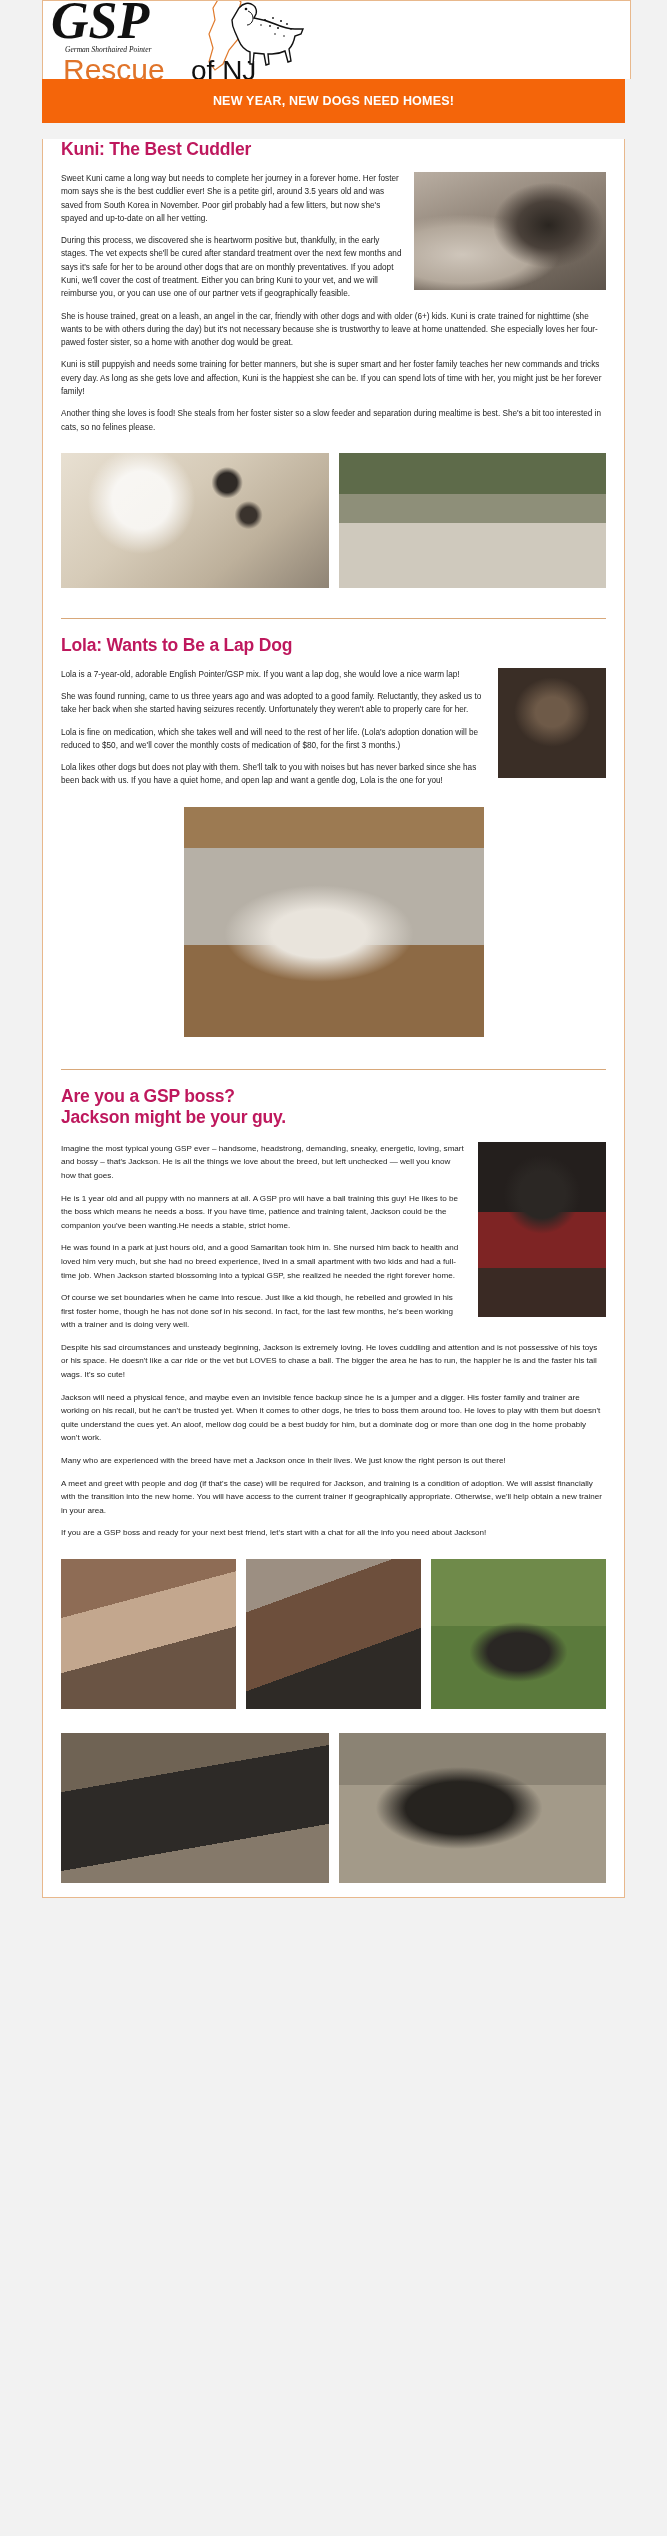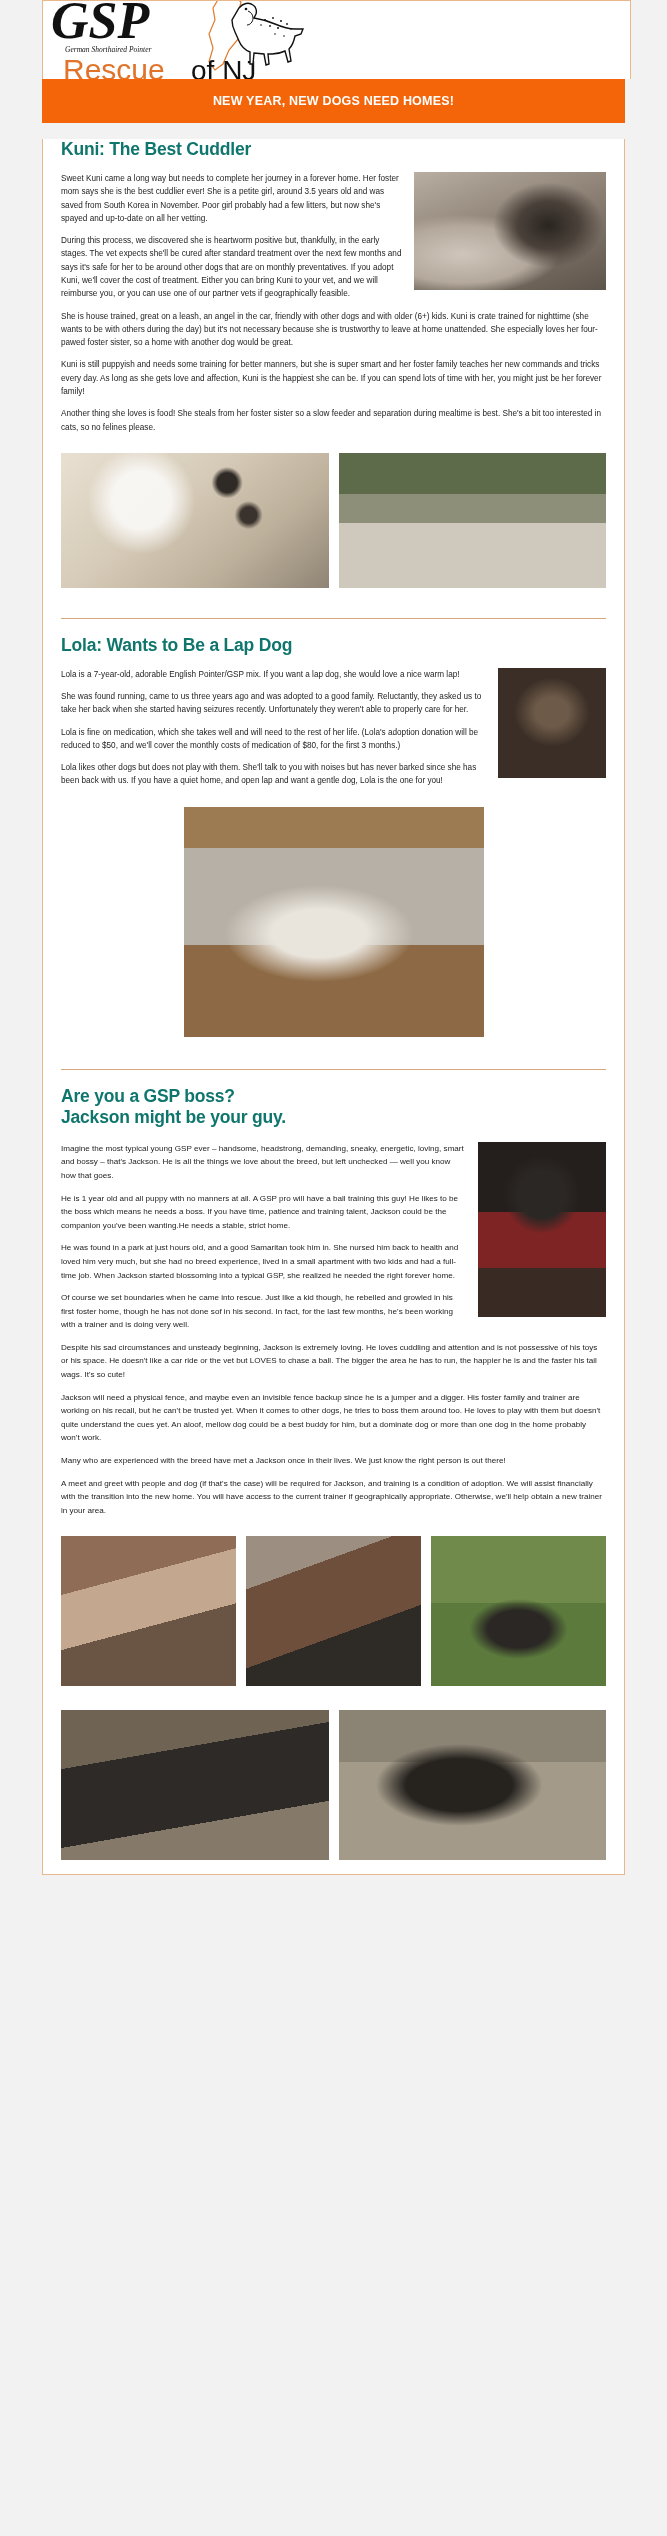--- a/index.html
+++ b/index.html
@@ -61,21 +61,21 @@
     border-left: 1px solid #e8b88c;
     border-right: 1px solid #e8b88c;
     border-bottom: 1px solid #e8b88c;
     padding: 0 0 0 0;
   }
   .inner { padding: 0 18px; }
 
   h2.section-title {
     font-size: 17.5px;
     font-weight: bold;
-    color: #0f766e;
+    color: #be185d;
     margin: 16px 0 12px 0;
     letter-spacing: -0.2px;
     line-height: 1.2;
     font-family: "Liberation Sans", sans-serif;
   }
   h2.section-title.two-line { margin-bottom: 14px; }
 
   p.body {
     font-size: 8.2px;
     line-height: 1.62;
@@ -263,20 +263,21 @@
       </h2>
       <div class="photo ph-jackson-head float-img"></div>
       <p class="body">Imagine the most typical young GSP ever – handsome, headstrong, demanding, sneaky, energetic, loving, smart and bossy – that's Jackson. He is all the things we love about the breed, but left unchecked — well you know how that goes.</p>
       <p class="body">He is 1 year old and all puppy with no manners at all. A GSP pro will have a ball training this guy! He likes to be the boss which means he needs a boss. If you have time, patience and training talent, Jackson could be the companion you've been wanting.He needs a stable, strict home.</p>
       <p class="body">He was found in a park at just hours old, and a good Samaritan took him in. She nursed him back to health and loved him very much, but she had no breed experience, lived in a small apartment with two kids and had a full-time job. When Jackson started blossoming into a typical GSP, she realized he needed the right forever home.</p>
       <p class="body">Of course we set boundaries when he came into rescue. Just like a kid though, he rebelled and growled in his first foster home, though he has not done sof in his second. In fact, for the last few months, he's been working with a trainer and is doing very well.</p>
       <p class="body">Despite his sad circumstances and unsteady beginning, Jackson is extremely loving. He loves cuddling and attention and is not possessive of his toys or his space. He doesn't like a car ride or the vet but LOVES to chase a ball. The bigger the area he has to run, the happier he is and the faster his tail wags. It's so cute!</p>
       <p class="body">Jackson will need a physical fence, and maybe even an invisible fence backup since he is a jumper and a digger. His foster family and trainer are working on his recall, but he can't be trusted yet. When it comes to other dogs, he tries to boss them around too. He loves to play with them but doesn't quite understand the cues yet. An aloof, mellow dog could be a best buddy for him, but a dominate dog or more than one dog in the home probably won't work.</p>
       <p class="body">Many who are experienced with the breed have met a Jackson once in their lives. We just know the right person is out there!</p>
       <p class="body">A meet and greet with people and dog (if that's the case) will be required for Jackson, and training is a condition of adoption. We will assist financially with the transition into the new home. You will have access to the current trainer if geographically appropriate. Otherwise, we'll help obtain a new trainer in your area.</p>
+      <p class="body">If you are a GSP boss and ready for your next best friend, let's start with a chat for all the info you need about Jackson!</p>
     </div>
     <div class="photo-row">
       <div class="photo ph-j1"></div>
       <div class="photo ph-j2"></div>
       <div class="photo ph-j3"></div>
     </div>
     <div class="photo-row">
       <div class="photo ph-j4"></div>
       <div class="photo ph-j5"></div>
     </div>

